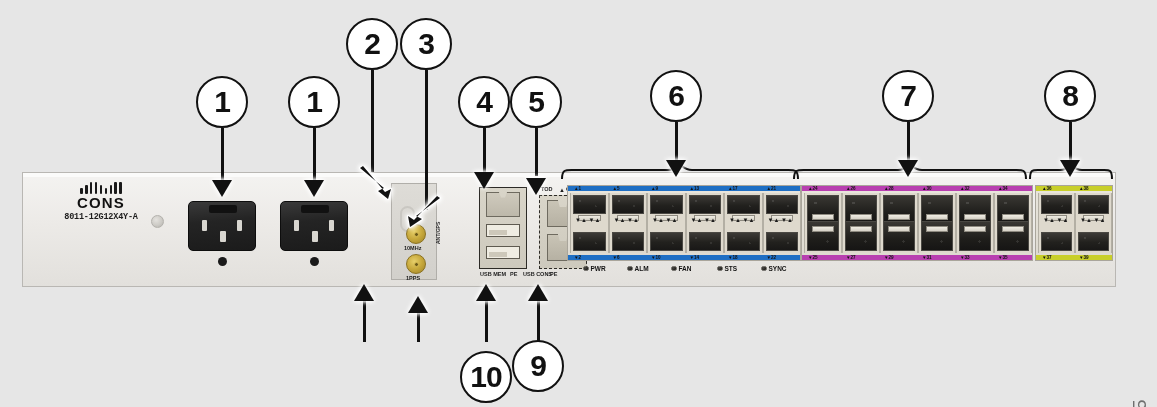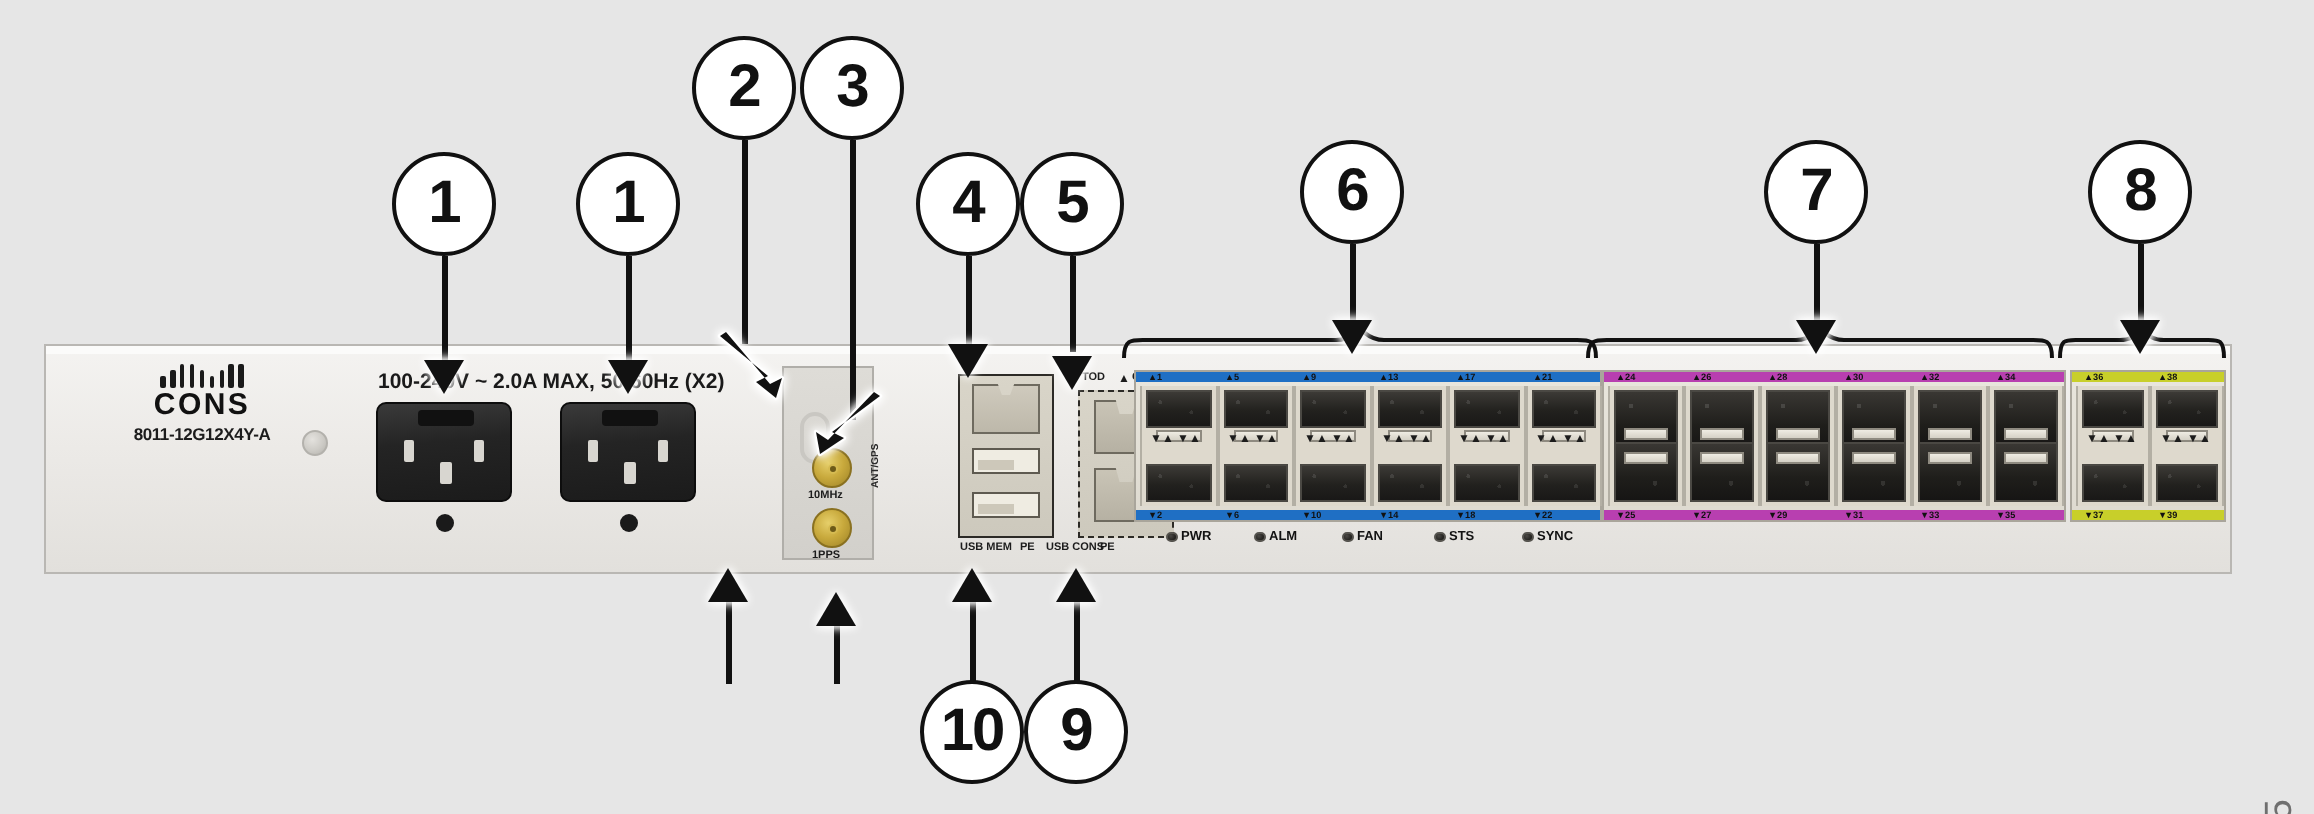--- a/index.html
+++ b/index.html
@@ -112,20 +112,21 @@
     line-height: 15px;
     margin-top: 1px;
   }
   .model-no {
     font-size: 8.5px;
     font-weight: bold;
     letter-spacing: -0.2px;
     color: #1c1c1c;
     margin-top: 2px;
     white-space: nowrap;
+    font-family: Liberation Mono, monospace;
   }
   .screw-round {
     position: absolute;
     width: 13px;
     height: 13px;
     border-radius: 50%;
     background: radial-gradient(circle at 38% 34%,#e4e2de 0%,#cdcbc6 55%,#b4b2ad 100%);
     border: 1px solid #b3b1ac;
     box-sizing: border-box;
   }
@@ -415,21 +416,21 @@
   <div class="callout" style="left:196px;  top:76px;">1</div>
   <div class="callout" style="left:288px;  top:76px;">1</div>
   <div class="callout" style="left:346px;  top:18px;">2</div>
   <div class="callout" style="left:400px;  top:18px;">3</div>
   <div class="callout" style="left:458px;  top:76px;">4</div>
   <div class="callout" style="left:510px;  top:76px;">5</div>
   <div class="callout" style="left:650px;  top:70px;">6</div>
   <div class="callout" style="left:882px;  top:70px;">7</div>
   <div class="callout" style="left:1044px; top:70px;">8</div>
 
-  <div class="callout" style="left:460px;  top:340px;">10</div>
+  <div class="callout" style="left:460px;  top:351px;">10</div>
   <div class="callout" style="left:512px;  top:340px;">9</div>
 
   <div class="leader" style="left:221px; top:128px; height:58px;"></div>
   <div class="leader" style="left:313px; top:128px; height:58px;"></div>
   <div class="leader" style="left:371px; top:70px;  height:102px;"></div>
   <div class="leader" style="left:425px; top:70px;  height:140px;"></div>
   <div class="leader" style="left:483px; top:128px; height:45px;"></div>
   <div class="leader" style="left:535px; top:128px; height:48px;"></div>
   <div class="leader" style="left:675px; top:122px; height:42px;"></div>
   <div class="leader" style="left:907px; top:122px; height:42px;"></div>
@@ -486,21 +487,20 @@
         <i style="height:9px"></i>
           <i style="height:12px"></i>
           <i style="height:12px"></i>
       </div>
       <div class="cisco-word">CONS</div>
       <div class="model-no">8011-12G12X4Y-A</div>
     </div>
 
     <div class="screw-round" style="left:128px; top:42px;"></div>
 
-    <div class="pwr-label" style="left:166px;">100-240V ~ 2.0A MAX, 50/60Hz (X2)</div>
 
     <div class="iec" style="left:165px; top:28px;">
       <span class="pin l"></span>
         <span class="pin r"></span>
         <span class="pin c"></span>
     </div>
     <div class="iec-dot" style="left:195px; top:84px;"></div>
 
     <div class="iec" style="left:257px; top:28px;">
       <span class="pin l"></span>

